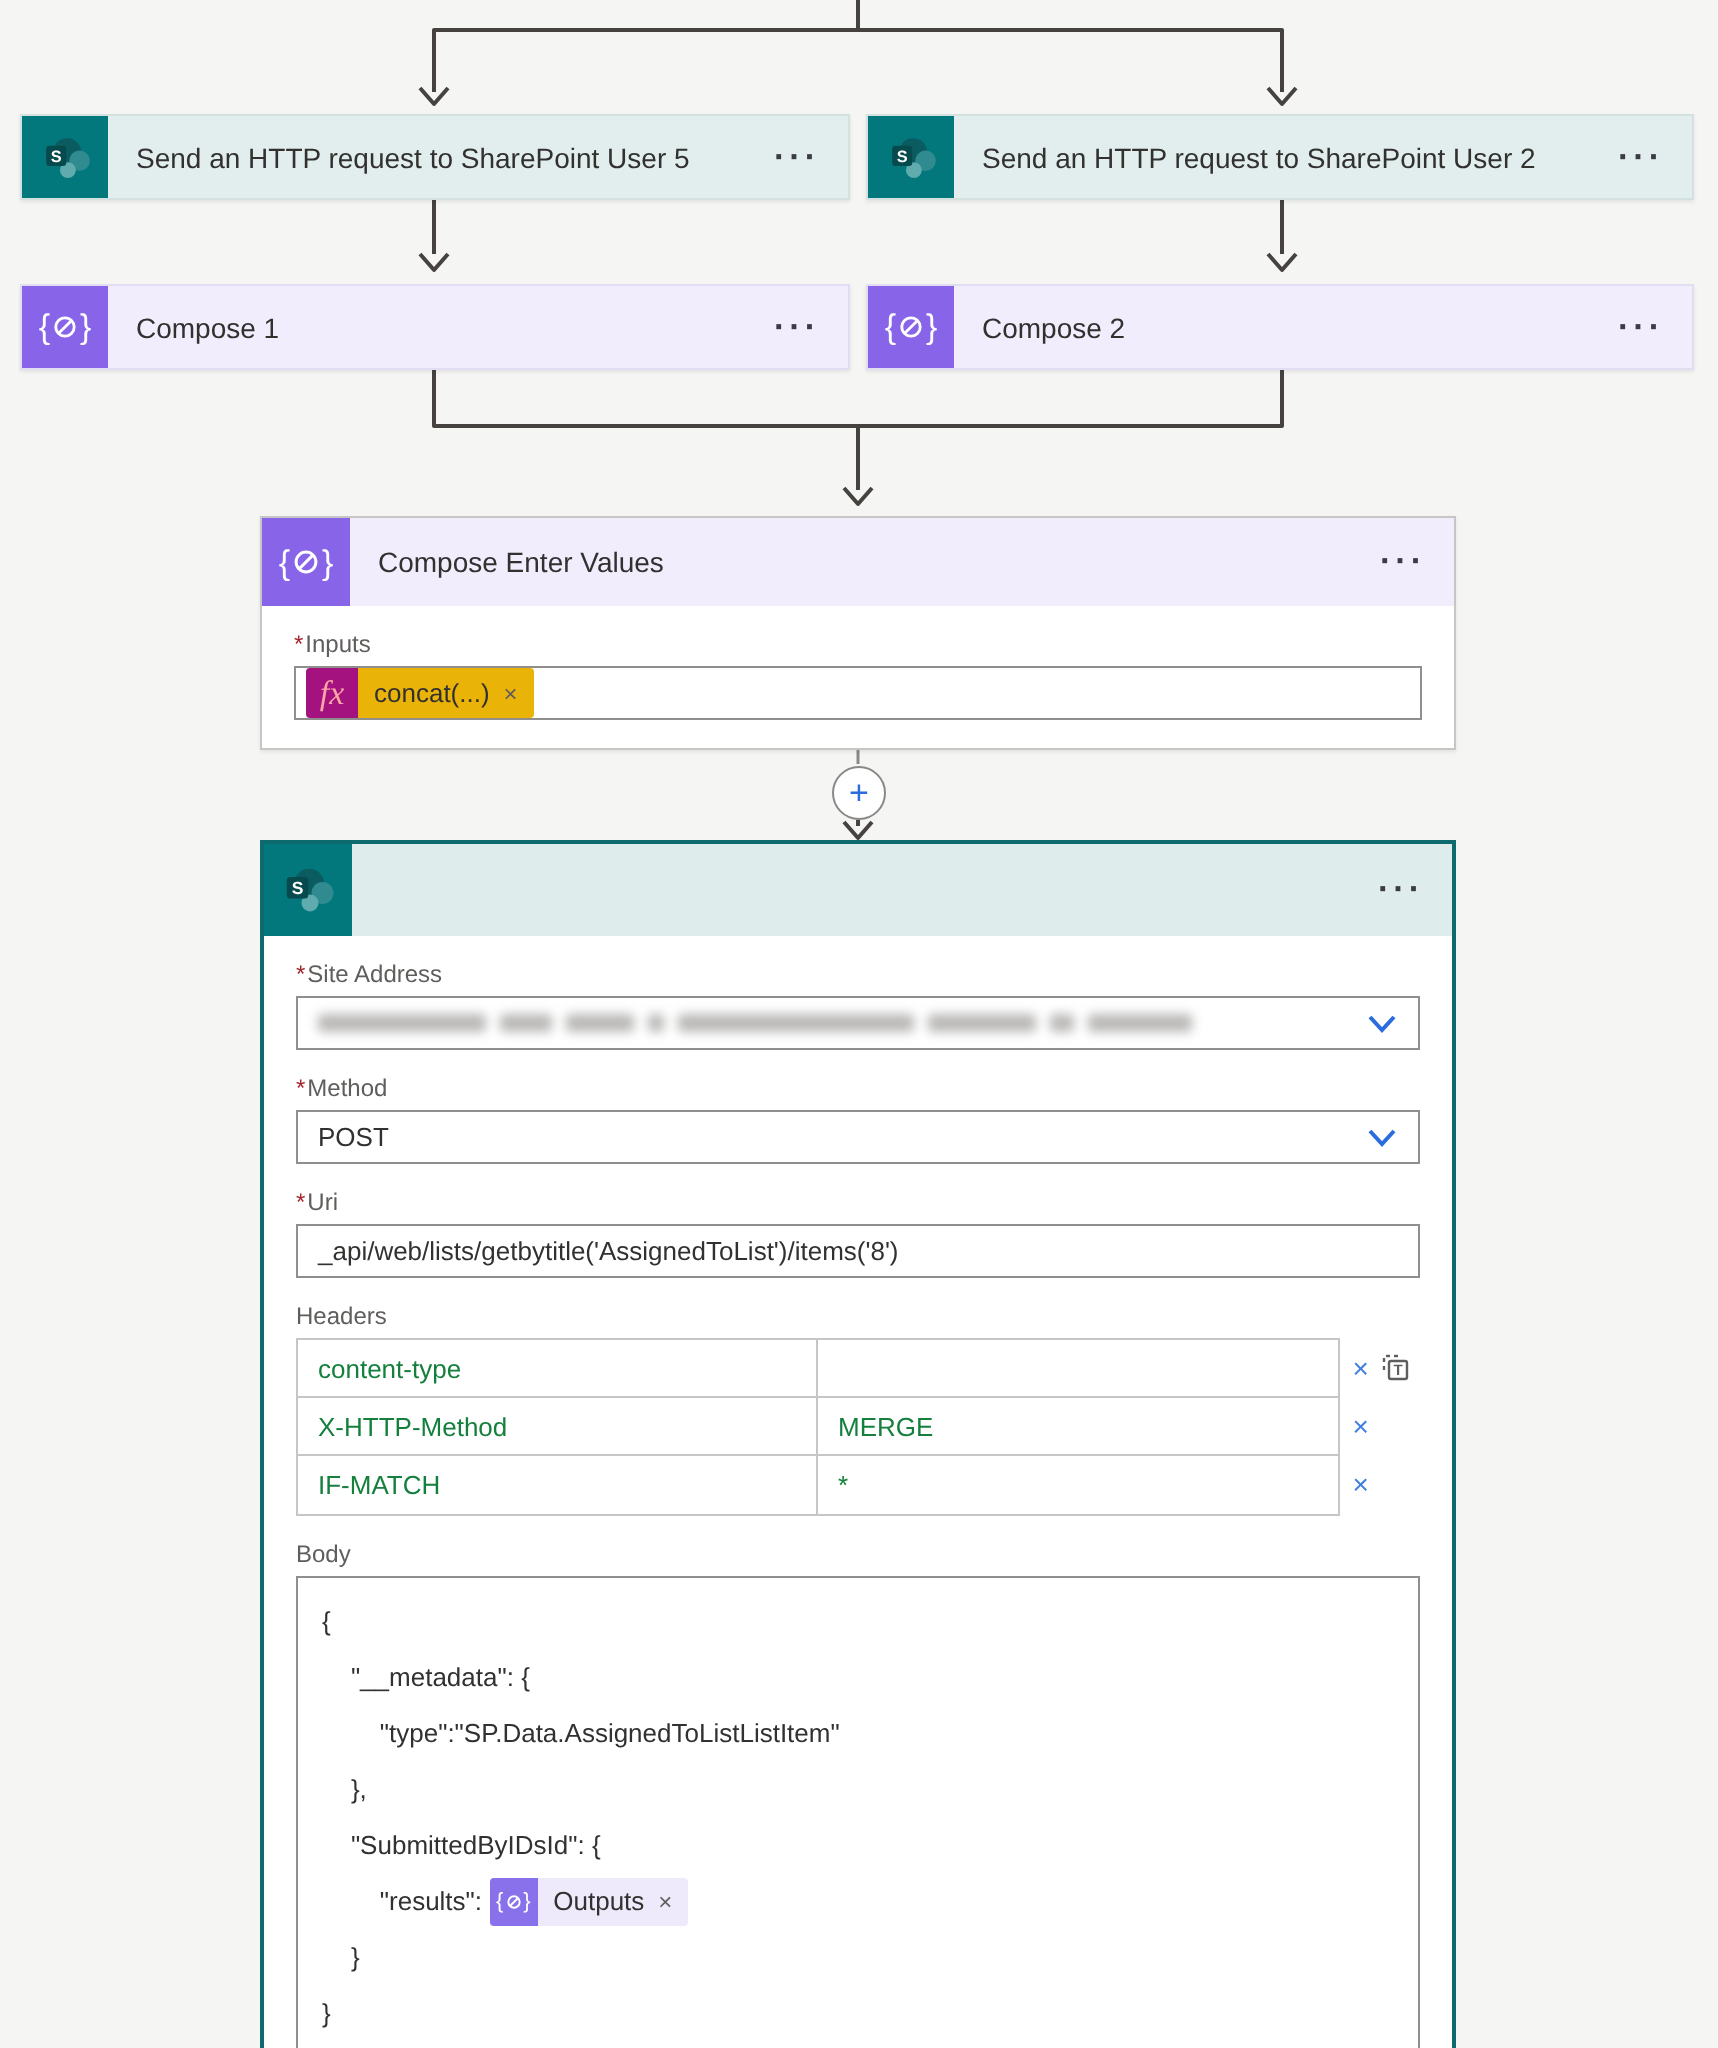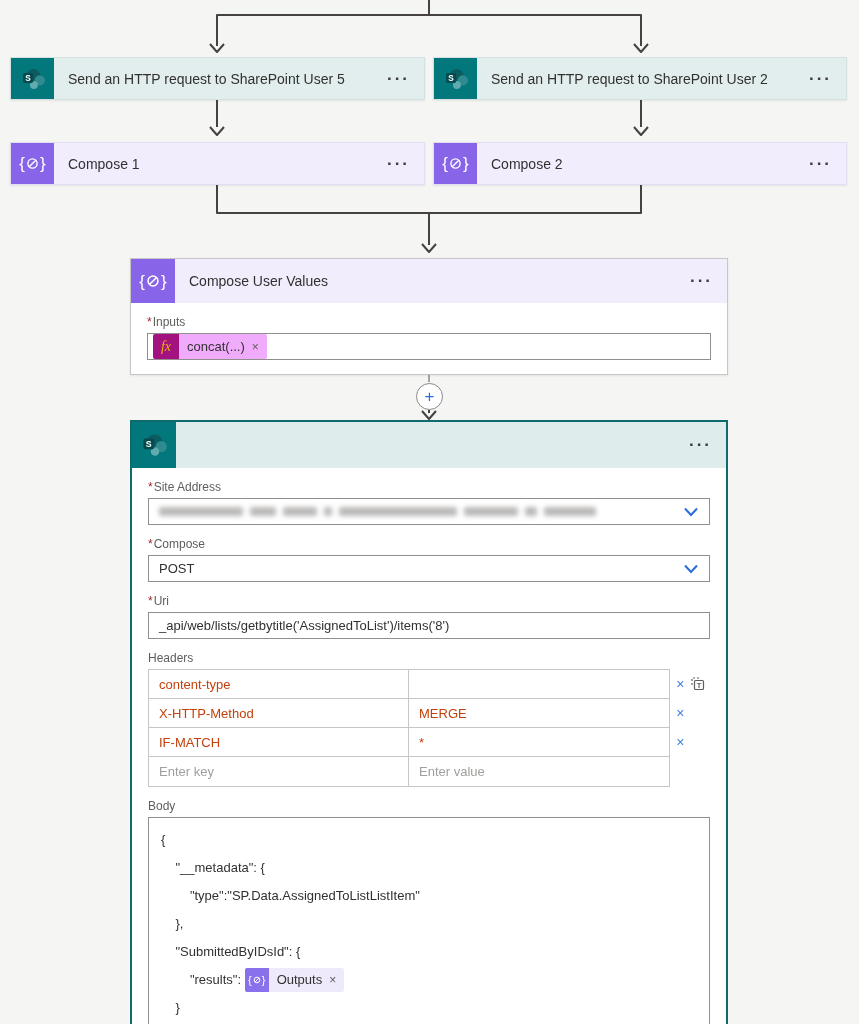--- a/index.html
+++ b/index.html
@@ -56,40 +56,40 @@
 
   
   .blur-row { display:flex; align-items:center; gap:7px; filter:blur(2.6px); opacity:.62; }
   .blur-row i { display:block; height:9px; background:#8f8d8b; border-radius:2px; }
 
   
   .chip { display:inline-flex; align-items:stretch; height:25px; border-radius:2px; overflow:hidden; cursor:pointer; }
   .chip .chip-tile { display:flex; align-items:center; justify-content:center; }
   .chip .chip-label { display:flex; align-items:center; font-size:13px; color:#323130; padding:0 8px; gap:7px; }
   .chip .x { color:#605e5c; font-size:12px; }
-  .chip.fx .chip-tile { width:26px; background:#a3127e; color:#eab308;
-    font-family:"Liberation Serif", serif; font-style:italic; font-size:14px; }
-  .chip.fx .chip-label { background:#f0abfc; }
+  .chip.fx .chip-tile { width:26px; background:#a3127e; color:#fca5a5;
+    font-family:"Liberation Serif", serif; font-style:italic; font-size:17px; }
+  .chip.fx .chip-label { background:#eab308; }
   .chip.outputs { height:24px; }
   .chip.outputs .chip-tile { width:24px; background:#8a71ec; }
   .chip.outputs .chip-label { background:#efeafb; }
 
   
   #plus-node {
     position:absolute; left:416px; top:383px; width:27px; height:27px; border-radius:50%;
     background:#fff; border:1px solid #8a8886; color:#2b6cde; font-size:17px; font-weight:400;
     display:flex; align-items:center; justify-content:center; z-index:3; cursor:pointer;
   }
 
   
   .headers-wrap { display:flex; margin-top:4px; }
   .htable { width:526px; border:1px solid #c8c6c4; }
   .hrow { display:flex; height:29px; border-bottom:1px solid #c8c6c4; }
   .hrow:last-child { border-bottom:none; }
-  .hcell { display:flex; align-items:center; padding:0 10px; font-size:13px; color:#c2410c; overflow:hidden; white-space:nowrap; }
+  .hcell { display:flex; align-items:center; padding:0 10px; font-size:13px; color:#15803d; overflow:hidden; white-space:nowrap; }
   .hkey { width:260px; border-right:1px solid #c8c6c4; }
   .hval { flex:1; }
   .ph { color:#a19f9d; }
   .hside { width:40px; display:flex; flex-direction:column; }
   .hside-row { height:29px; display:flex; align-items:center; }
   .xbtn { width:20px; text-align:center; color:#3f7fe0; font-size:14px; cursor:pointer; }
 
   
   .body-editor {
     margin-top:4px; border:1px solid #918f8d; min-height:240px;
@@ -193,21 +193,21 @@
       <span class="tile compose">
         <span class="compose-glyph">
             <span class="brace">{</span>
           <svg width="14" height="14" viewBox="0 0 13 13">
               <circle cx="6.5" cy="6.5" r="4.6" stroke="#fff" stroke-width="1.4" fill="none"></circle>
               <line x1="3.2" y1="9.8" x2="9.8" y2="3.2" stroke="#fff" stroke-width="1.4"></line>
             </svg>
         <span class="brace">}</span>
           </span>
       </span>
-      <span class="card-title">Compose User Values</span>
+      <span class="card-title">Compose Enter Values</span>
       <span class="ellipsis">···</span>
     </div>
     <div class="card-body">
       <div class="field-label">
         <span class="req">*</span><span>Inputs</span>
       </div>
       <div class="field-box" style="padding-left:5px;">
         <span class="chip fx">
           <span class="chip-tile">fx</span>
           <span class="chip-label">
@@ -254,21 +254,21 @@
             <i style="width:52px"></i>
         </span>
         <span class="chev">
           <svg width="16" height="10" viewBox="0 0 16 10">
               <polyline points="2,1.5 8,8 14,1.5" fill="none" stroke="#2b6cde" stroke-width="2"></polyline>
             </svg>
         </span>
       </div>
 
       <div class="field-label">
-        <span class="req">*</span><span>Compose</span>
+        <span class="req">*</span><span>Method</span>
       </div>
       <div class="field-box">
         <span>POST</span>
         <span class="chev">
           <svg width="16" height="10" viewBox="0 0 16 10">
               <polyline points="2,1.5 8,8 14,1.5" fill="none" stroke="#2b6cde" stroke-width="2"></polyline>
             </svg>
         </span>
       </div>
 
@@ -287,24 +287,20 @@
           <div class="hrow">
             <div class="hcell hkey">content-type</div>
           </div>
           <div class="hrow">
             <div class="hcell hkey">X-HTTP-Method</div>
             <div class="hcell hval">MERGE</div>
           </div>
           <div class="hrow">
             <div class="hcell hkey">IF-MATCH</div>
             <div class="hcell hval">*</div>
-          </div>
-          <div class="hrow">
-            <div class="hcell hkey ph">Enter key</div>
-            <div class="hcell hval ph">Enter value</div>
           </div>
         </div>
         <div class="hside">
           <div class="hside-row">
             <span class="xbtn">×</span>
             <span class="mode-icon">
               <svg width="16" height="16" viewBox="0 0 16 16">
                 <g stroke="#605e5c" stroke-width="1.2" fill="none">
                   <line x1="2" y1="3" x2="2" y2="5"></line>
                     <line x1="2" y1="7" x2="2" y2="9"></line>

